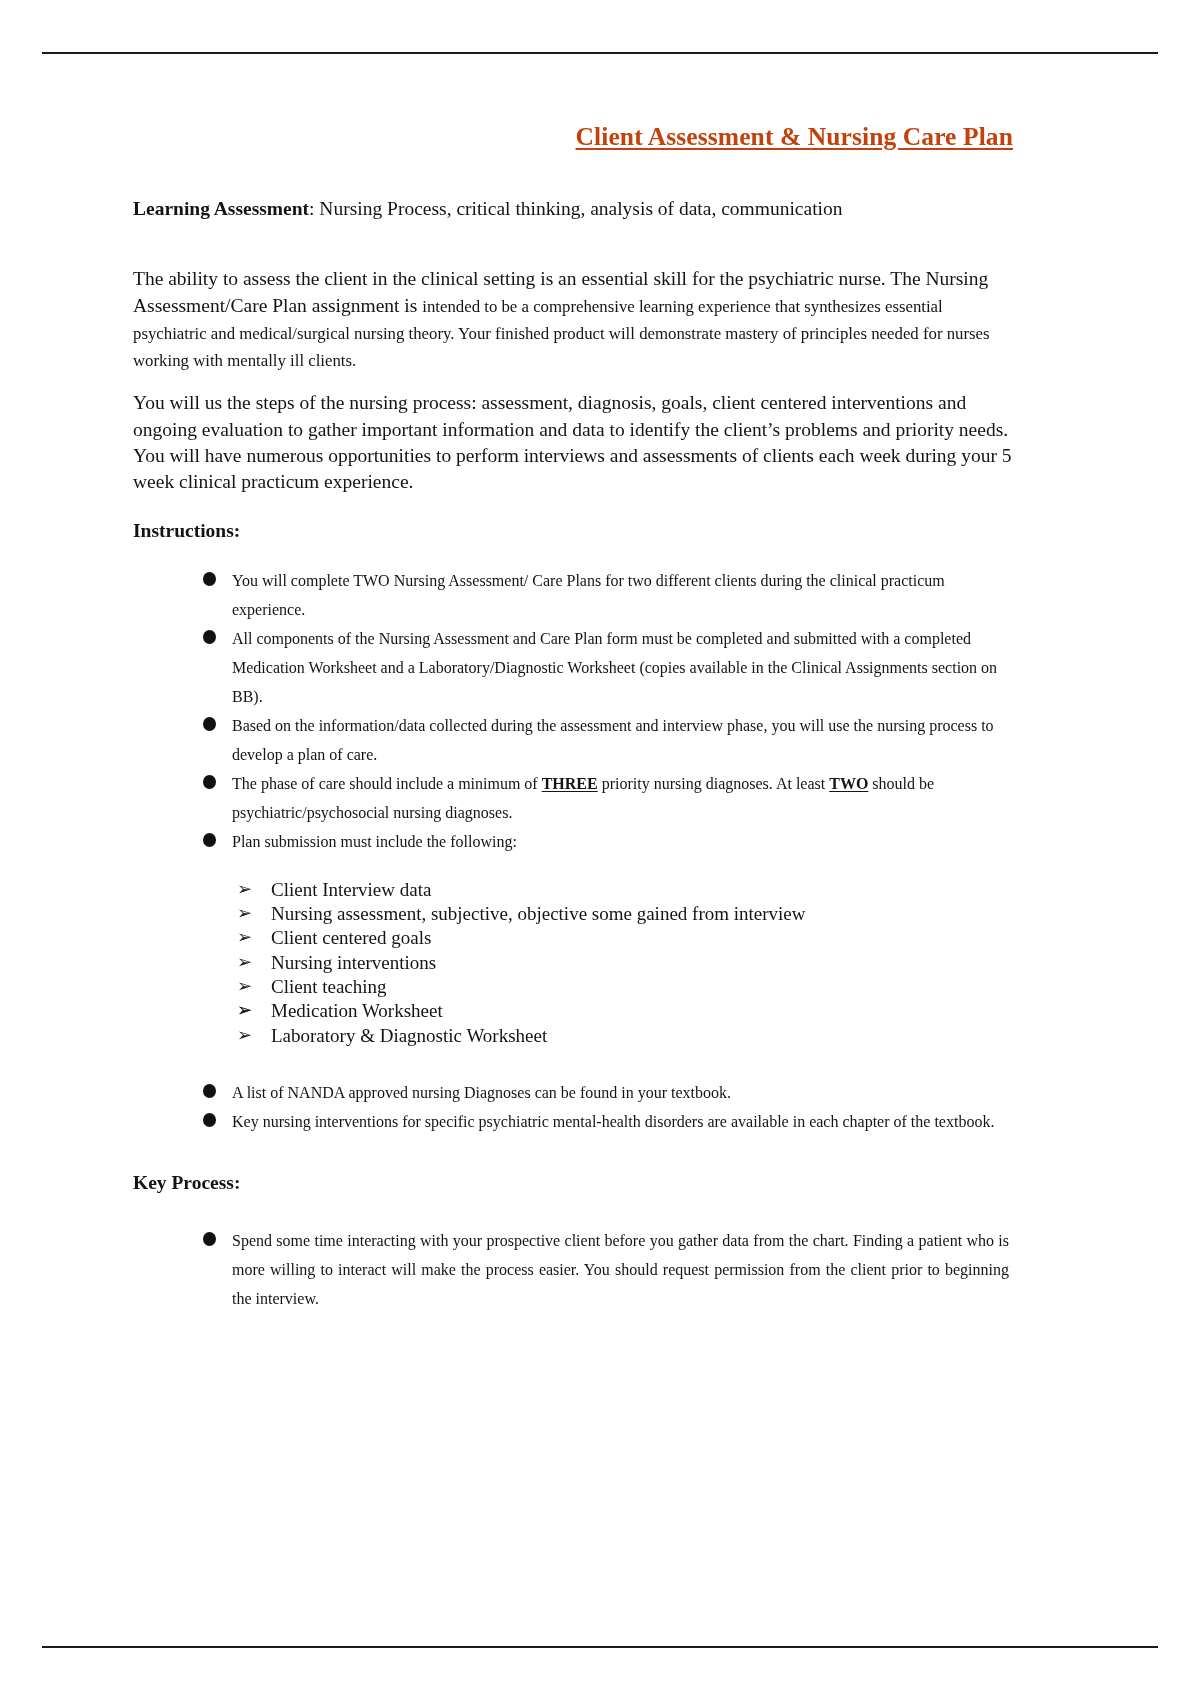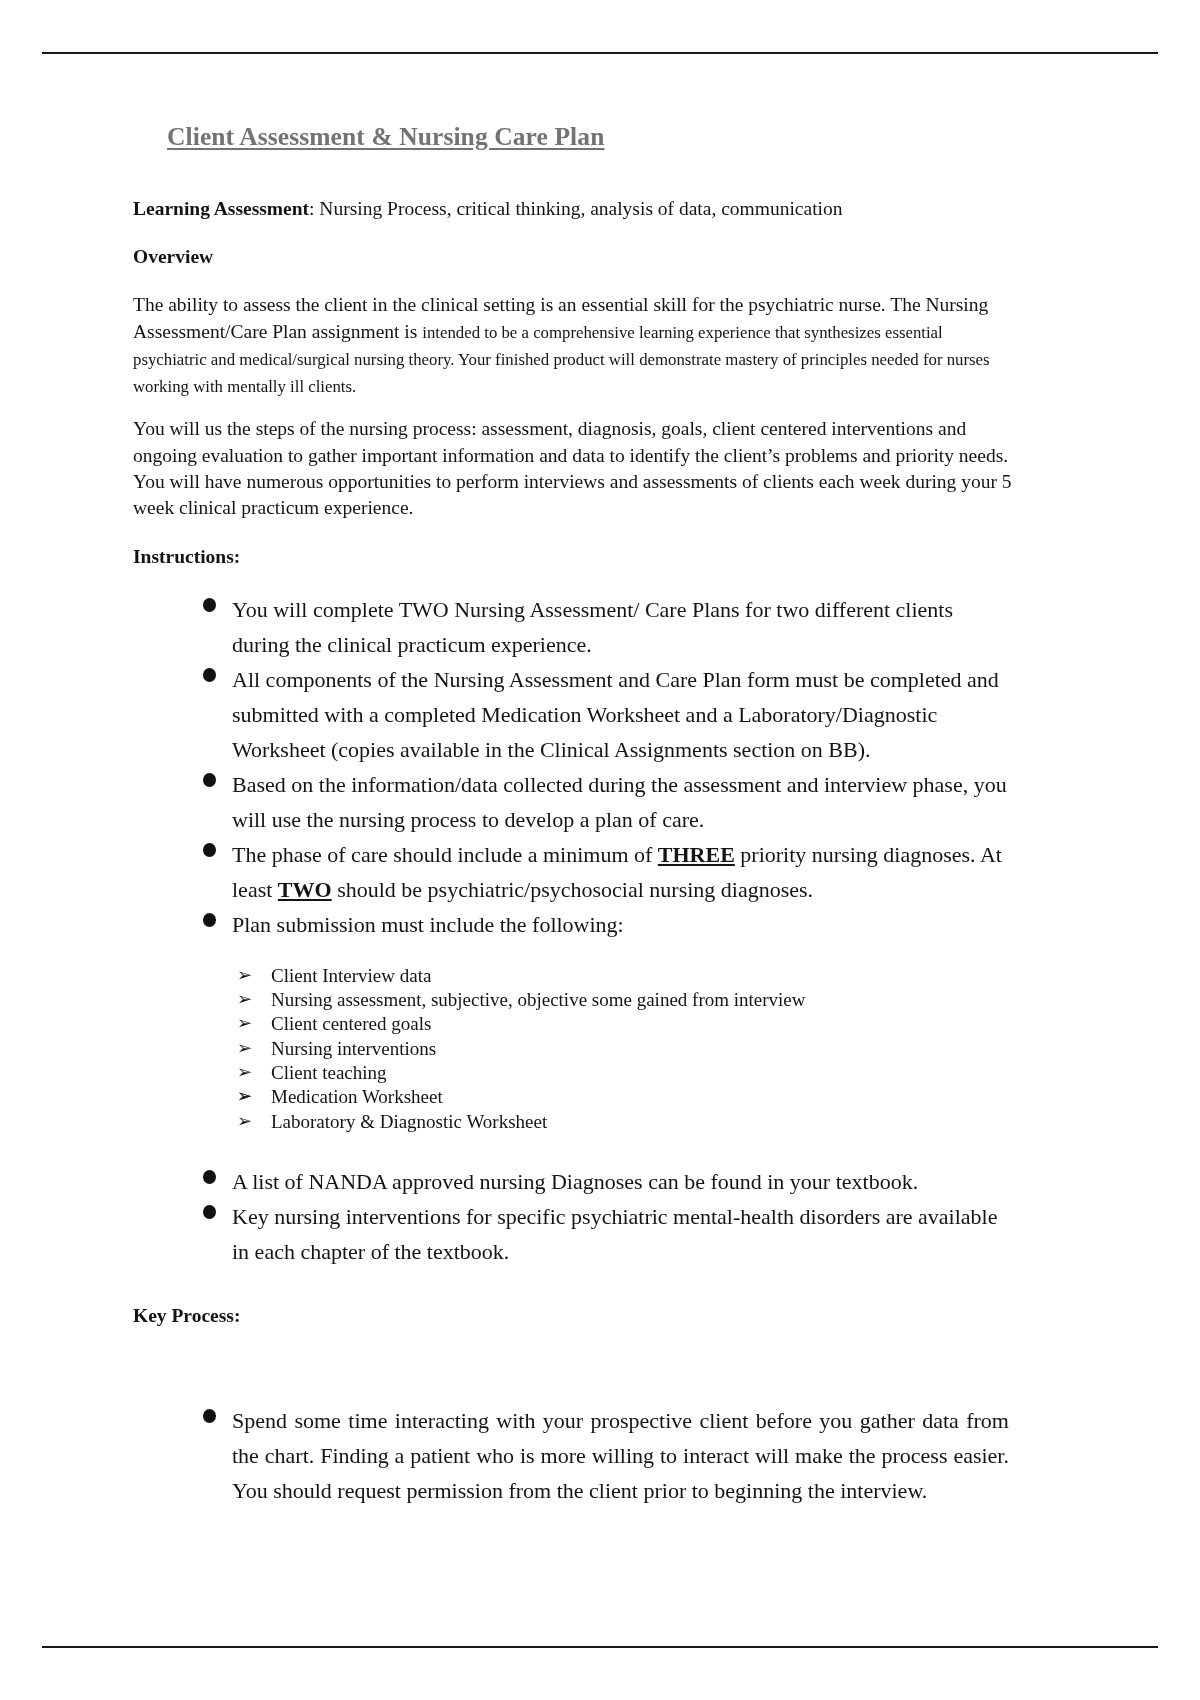--- a/index.html
+++ b/index.html
@@ -34,22 +34,22 @@
     background: #1a1a1a;
   }
   .content {
     position: absolute;
     left: 133px;
     top: 122px;
     width: 880px;
   }
 
   .doc-title {
-    text-align: left;
-    color: #737373;
+    text-align: right;
+    color: #c2410c;
     font-weight: bold;
     font-size: 25.5px;
     letter-spacing: 0.1px;
     text-decoration: underline;
     text-underline-offset: 3px;
     margin: 0 0 0 0;
     padding-left: 34px;
   }
 
   .spacer-22 { height: 22px; }
@@ -85,37 +85,36 @@
   
   .bullets {
     list-style: none;
     margin: 0;
     padding: 0;
   }
   .bullet-item {
     position: relative;
     padding-left: 31px;
     margin-left: 68px;
-    font-size: 22px;
-    line-height: 35px;
+    font-size: 16px;
+    line-height: 29px;
     margin-bottom: 0px;
   }
   .bullet-item > .dot {
     position: absolute;
     left: 2px;
     top: 6px;
     width: 13px;
     height: 14px;
     background: #111111;
     border-radius: 50%;
   }
   .bullet-item.justified {
     text-align: justify;
     padding-right: 4px;
-    margin-top: 44px;
   }
 
   .arrow-list {
     list-style: none;
     margin: 0;
     padding: 0;
   }
   .arrow-item {
     position: relative;
     padding-left: 34px;
@@ -151,21 +150,20 @@
 
     <div class="doc-title">Client Assessment &amp; Nursing Care Plan </div>
 
     <div class="spacer-22"></div>
     <div class="spacer-22"></div>
 
     <p class="para"><span class="lead-bold">Learning Assessment</span><span>: Nursing Process, critical thinking, analysis of data, communication</span></p>
 
     <div class="spacer-22"></div>
 
-    <p class="heading">Overview</p>
 
     <div class="spacer-22"></div>
 
     <p class="mixed"><span>The ability to assess the client in the clinical setting is an essential skill for the psychiatric nurse. The Nursing Assessment/Care Plan assignment is </span><span class="sm">intended to be a comprehensive learning experience that synthesizes essential psychiatric and medical/surgical nursing theory.  Your finished product will demonstrate mastery of principles needed for nurses working with mentally ill clients.</span></p>
 
     <div class="spacer-16"></div>
 
     <p class="para">You will us the steps of the nursing process:  assessment, diagnosis, goals, client centered interventions and ongoing evaluation to gather important information and data to identify the client’s problems and priority needs. You will have numerous opportunities to perform interviews and assessments of clients each week during your 5 week clinical practicum experience.</p>
 
     <div class="spacer-22"></div>

